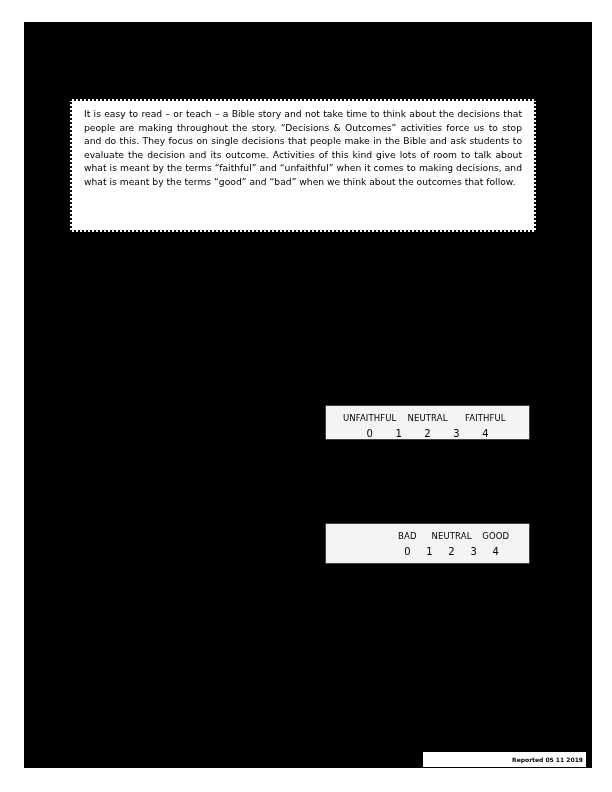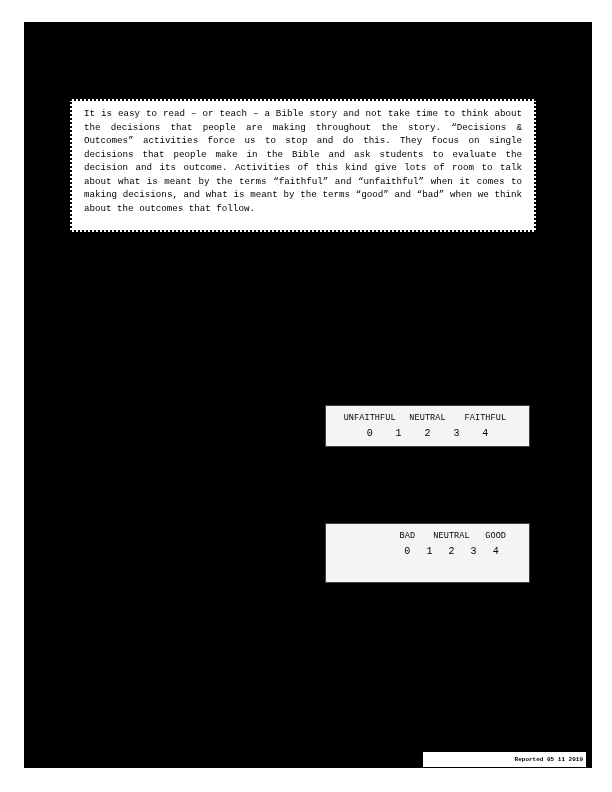--- a/index.html
+++ b/index.html
@@ -16,21 +16,20 @@
     position: absolute;
     left: 0; top: 0;
     width: 612px; height: 792px;
     background: #ffffff;
   }
   .black-panel {
     position: absolute;
     left: 24px; top: 22px;
     width: 568px; height: 746px;
     background: #000000;
-    font-family: Liberation Mono, monospace;
   }
   .intro-box {
     position: absolute;
     left: 46px; top: 77px;
     width: 466px; height: 133px;
     background: #ffffff;
     border: 2px dotted #000000;
     padding: 6px 12px 4px 12px;
     overflow: hidden;
   }
@@ -41,22 +40,22 @@
     color: #000000;
     text-align: justify;
   }
   .scale-box {
     position: absolute;
     left: 301px;
     width: 205px;
     background: #f4f4f4;
     border: 1px solid #3f3f3f;
   }
-  .scale-box.first  { top: 383px; height: 42px; }
-  .scale-box.second { top: 501px; height: 60px; padding-left: 48px; }
+  .scale-box.first  { top: 383px; height: 35px; }
+  .scale-box.second { top: 501px; height: 41px; padding-left: 48px; }
   .scale-labels {
     position: relative;
     height: 11px;
     margin-top: 7px;
     font-size: 8.5px;
     color: #000000;
     letter-spacing: 0.1px;
   }
   .scale-labels span {
     position: absolute;

